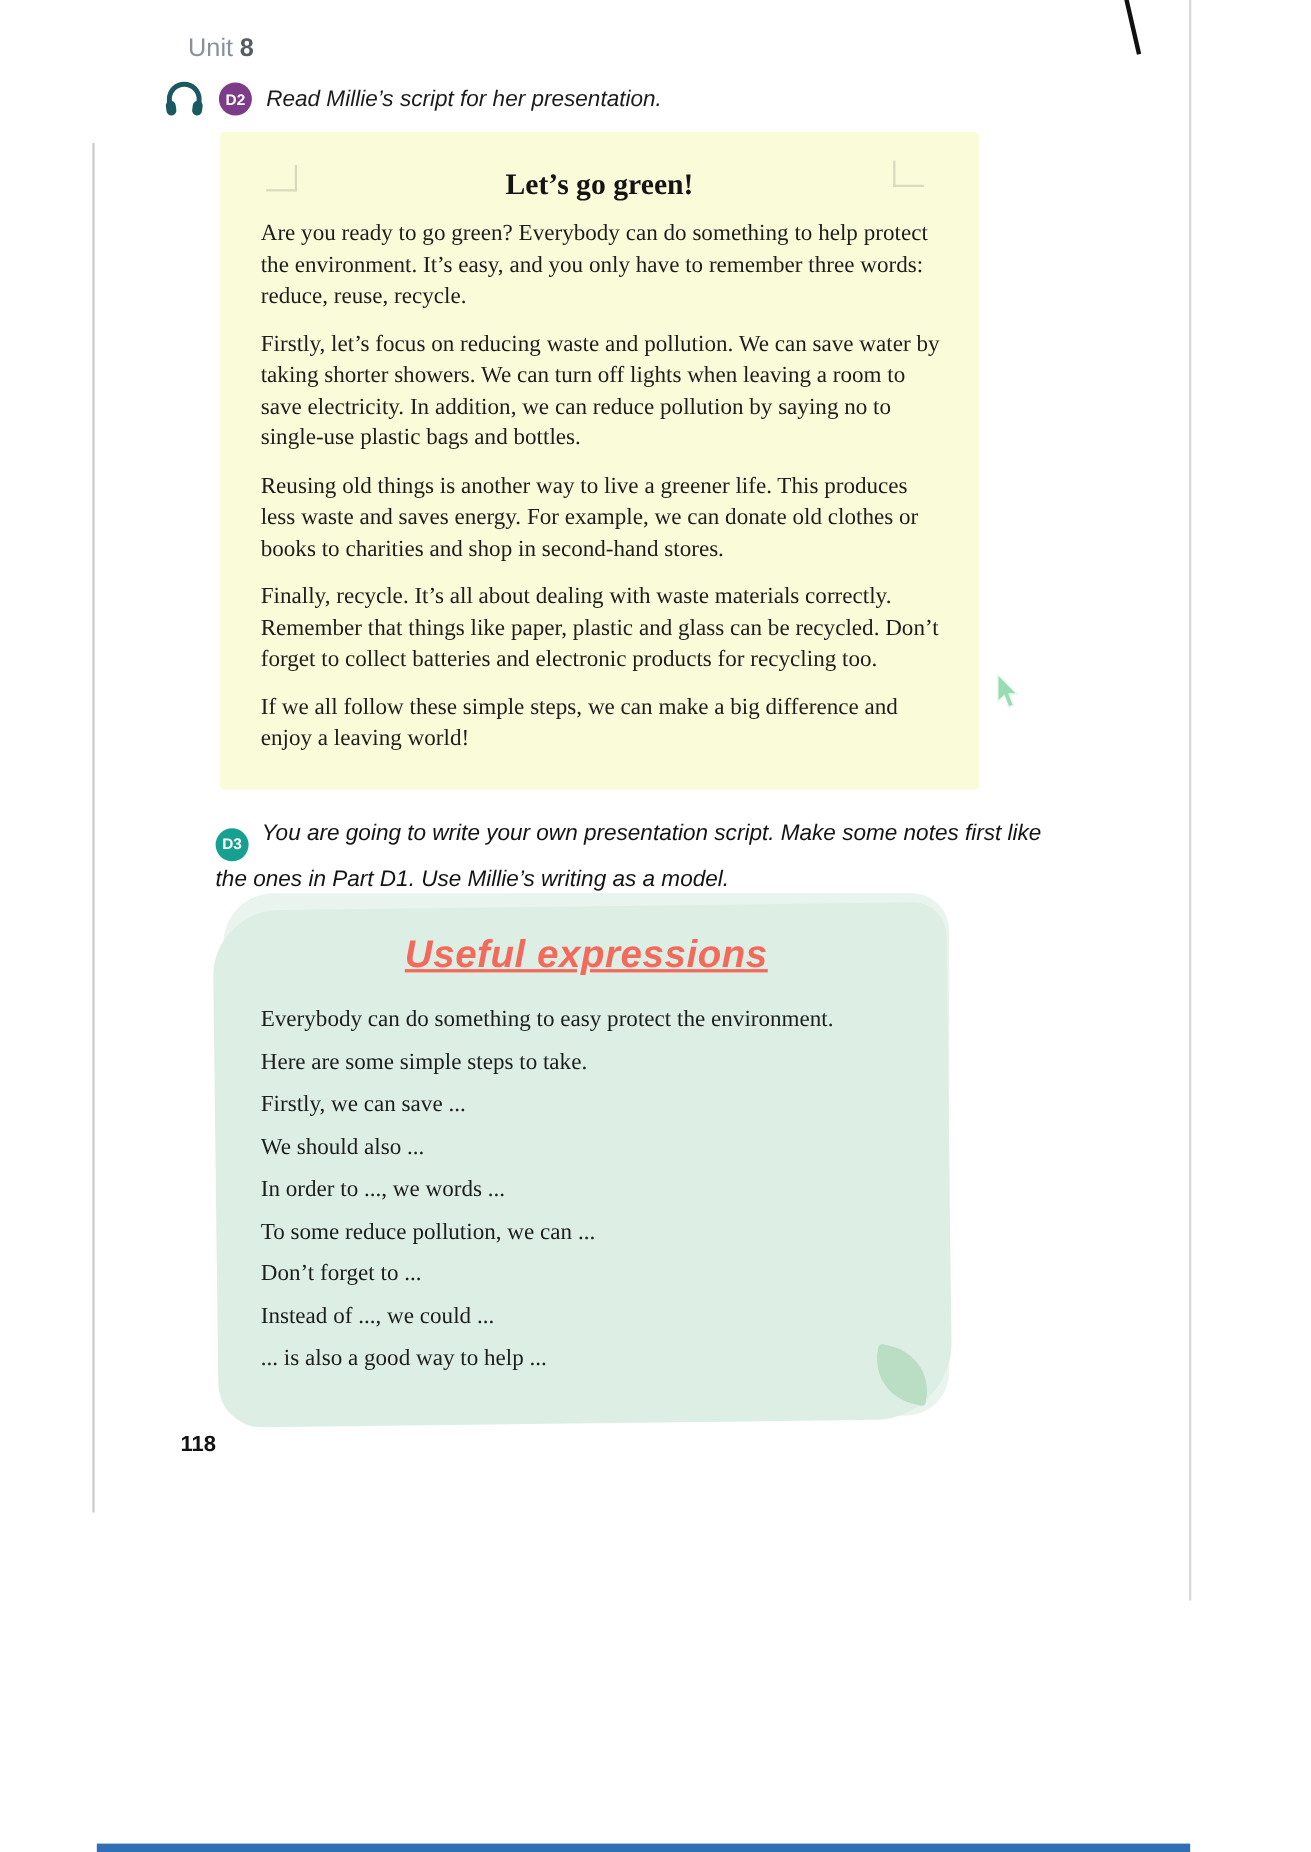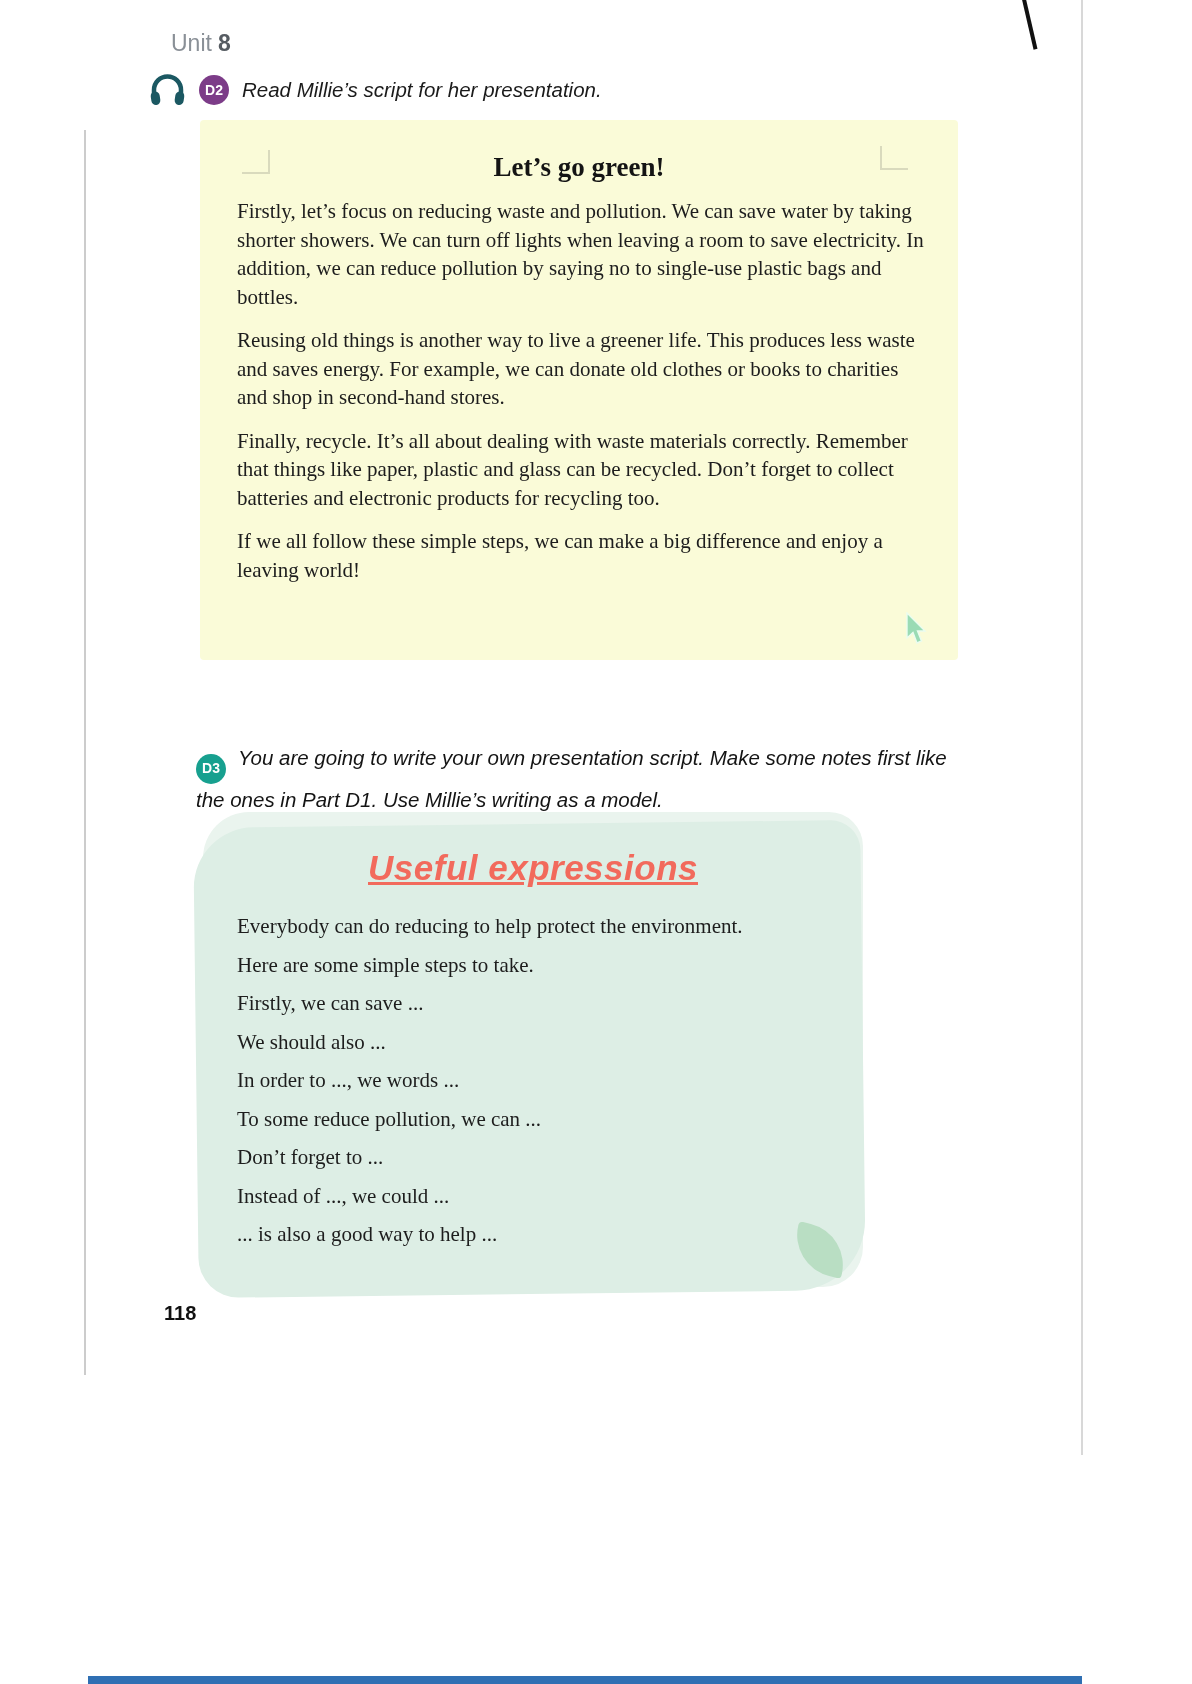--- a/index.html
+++ b/index.html
@@ -26,21 +26,21 @@
   }
   .badge-d2{background:#7c3c88;}
   .badge-d3{background:#17a08f;}
 
   
   #d2-row{position:absolute;left:148px;top:73px;width:880px;display:flex;align-items:center;gap:13px;}
   #d2-instruction{font-style:italic;font-size:20.5px;color:#1b1b1b;text-align:right;}
 
   
   #script-box{
-    position:absolute;left:200px;top:120px;width:758px;min-height:540px;
+    position:absolute;left:200px;top:120px;width:690px;min-height:540px;
     background:#fafbd8;border-radius:4px;padding-bottom:18px;box-sizing:border-box;
   }
   .corner-bracket{position:absolute;width:26px;height:22px;}
   #bracket-tl{left:42px;top:30px;border-right:2px solid #d9dabd;border-bottom:2px solid #d9dabd;}
   #bracket-tr{right:50px;top:26px;border-left:2px solid #d9dabd;border-bottom:2px solid #d9dabd;}
   #script-title{
     margin:0;padding-top:32px;text-align:center;
     font-family:"Liberation Serif",serif;font-weight:bold;font-size:27px;color:#141414;
   }
   #script-paragraphs{padding:14px 34px 0 37px;}
@@ -106,41 +106,42 @@
   </span>
   <span class="badge badge-d2">D2</span>
   <span id="d2-instruction">Read Millie’s script for her presentation.</span>
 </div>
 
 <div id="script-box">
   <div class="corner-bracket" id="bracket-tl"></div>
   <div class="corner-bracket" id="bracket-tr"></div>
   <h2 id="script-title">Let’s go green!</h2>
   <div id="script-paragraphs">
+      <p>Are you ready to go green? Everybody can do something to help protect the environment. It’s easy, and you only have to remember three words: reduce, reuse, recycle.</p>
       <p>Firstly, let’s focus on reducing waste and pollution. We can save water by taking shorter showers. We can turn off lights when leaving a room to save electricity. In addition, we can reduce pollution by saying no to single-use plastic bags and bottles.</p>
       <p>Reusing old things is another way to live a greener life. This produces less waste and saves energy. For example, we can donate old clothes or books to charities and shop in second-hand stores.</p>
       <p>Finally, recycle. It’s all about dealing with waste materials correctly. Remember that things like paper, plastic and glass can be recycled. Don’t forget to collect batteries and electronic products for recycling too.</p>
       <p>If we all follow these simple steps, we can make a big difference and enjoy a leaving world!</p>
     </div>
 </div>
 
 <span id="cursor-icon">
   <svg width="26" height="34" viewBox="0 0 26 34">
     <path d="M4 1 L4 26 L10 20.5 L14 31 L18.5 29 L14.5 19 L22 19 Z" fill="#9adbb4" stroke="#eafcf0" stroke-width="1.4"></path>
   </svg>
 </span>
 
 <div id="d3-row">
   <span class="badge badge-d3">D3</span><span>You are going to write your own presentation script. Make some notes first like the ones in Part D1. Use Millie’s writing as a model.</span>
 </div>
 
 <div id="expr-box">
   <h2 id="expr-title">Useful expressions</h2>
   <div id="expr-list">
-      <p>Everybody can do reducing to help protect the environment.</p>
+      <p>Everybody can do something to easy protect the environment.</p>
       <p>Here are some simple steps to take.</p>
       <p>Firstly, we can save ...</p>
       <p>We should also ...</p>
       <p>In order to ..., we words ...</p>
       <p>To some reduce pollution, we can ...</p>
       <p>Don’t forget to ...</p>
       <p>Instead of ..., we could ...</p>
       <p>... is also a good way to help ...</p>
     </div>
   <div id="expr-fold"></div>

